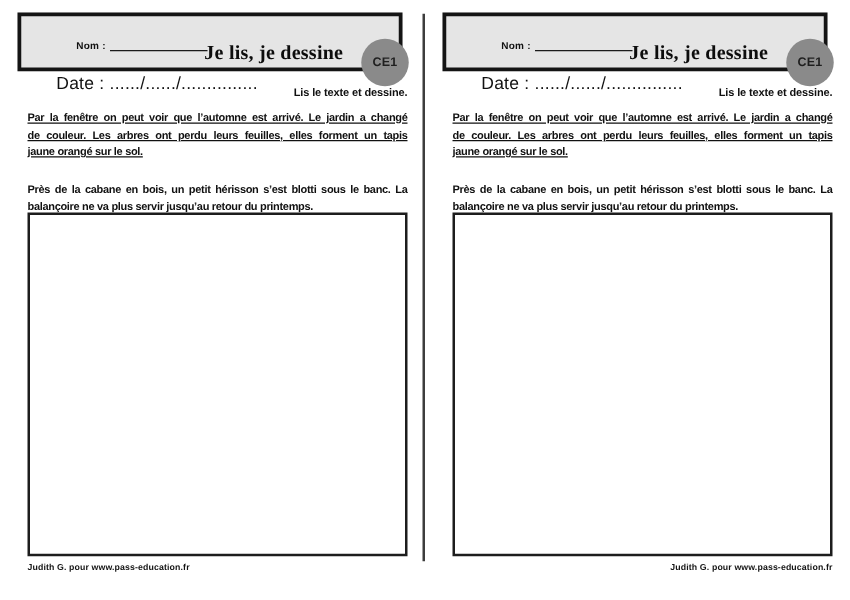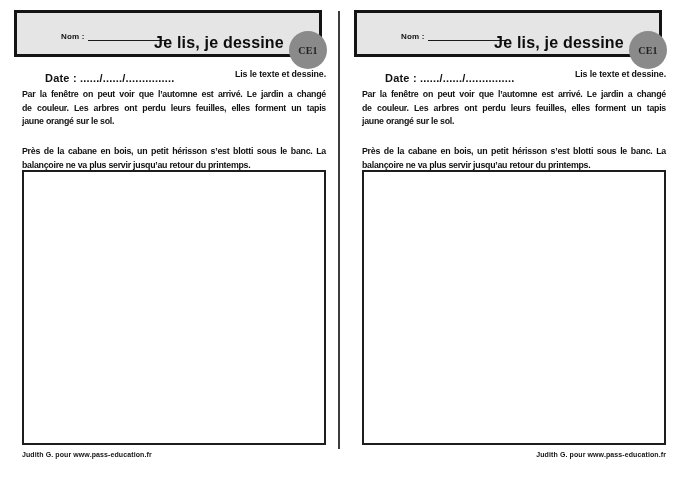--- a/index.html
+++ b/index.html
@@ -21,42 +21,42 @@
   }
   .nom-row{
     position:absolute;left:28px;top:19px;font-size:8px;font-weight:bold;
     letter-spacing:0.2px;white-space:nowrap;padding-left:16px;
   }
   .nom-line{
     display:inline-block;width:78px;height:7px;
     border-bottom:1.5px solid #1b1b1b;margin-left:3px;vertical-align:bottom;
   }
   .date-row{
-    position:absolute;left:28px;top:59px;font-size:11px;font-weight:bold;
+    position:absolute;left:28px;top:45px;font-size:14px;font-weight:normal;
     letter-spacing:0.2px;white-space:nowrap;
   }
   .worksheet-title{
     position:absolute;left:122px;top:21px;width:160px;text-align:center;
-    font-family:Liberation Sans, sans-serif;
+    font-family:Liberation Serif, serif;
     font-size:16px;font-weight:bold;letter-spacing:0.2px;color:#0d0d0d;
     white-space:nowrap;
   }
   .level-badge{
     position:absolute;left:289px;top:31px;width:38px;height:38px;
     border-radius:50%;background:#8a8a8a;z-index:3;
     display:flex;align-items:center;justify-content:center;
-    font-size:10px;font-weight:bold;color:#1f1f1f;letter-spacing:0.2px;font-family:Liberation Serif, serif;
+    font-size:10px;font-weight:bold;color:#1f1f1f;letter-spacing:0.2px;
   }
   
   .instruction{
     position:absolute;left:22px;top:69px;width:304px;
     font-size:8.8px;font-weight:bold;letter-spacing:-0.1px;white-space:nowrap;text-align:right;
   }
   .para{position:absolute;left:22px;width:304px;}
-  .para-1{top:88px;}
+  .para-1{top:88px;text-decoration:underline;}
   .para-2{top:145px;}
   .tline{
     font-size:8.8px;font-weight:bold;letter-spacing:-0.25px;
     line-height:13.5px;height:13.5px;overflow:visible;
   }
   .tline.just{text-align:justify;text-align-last:justify;}
   .tline.last{text-align:right;text-align-last:left;white-space:nowrap;}
   
   .drawing-area{
     position:absolute;left:22px;top:170px;width:304px;height:275px;

